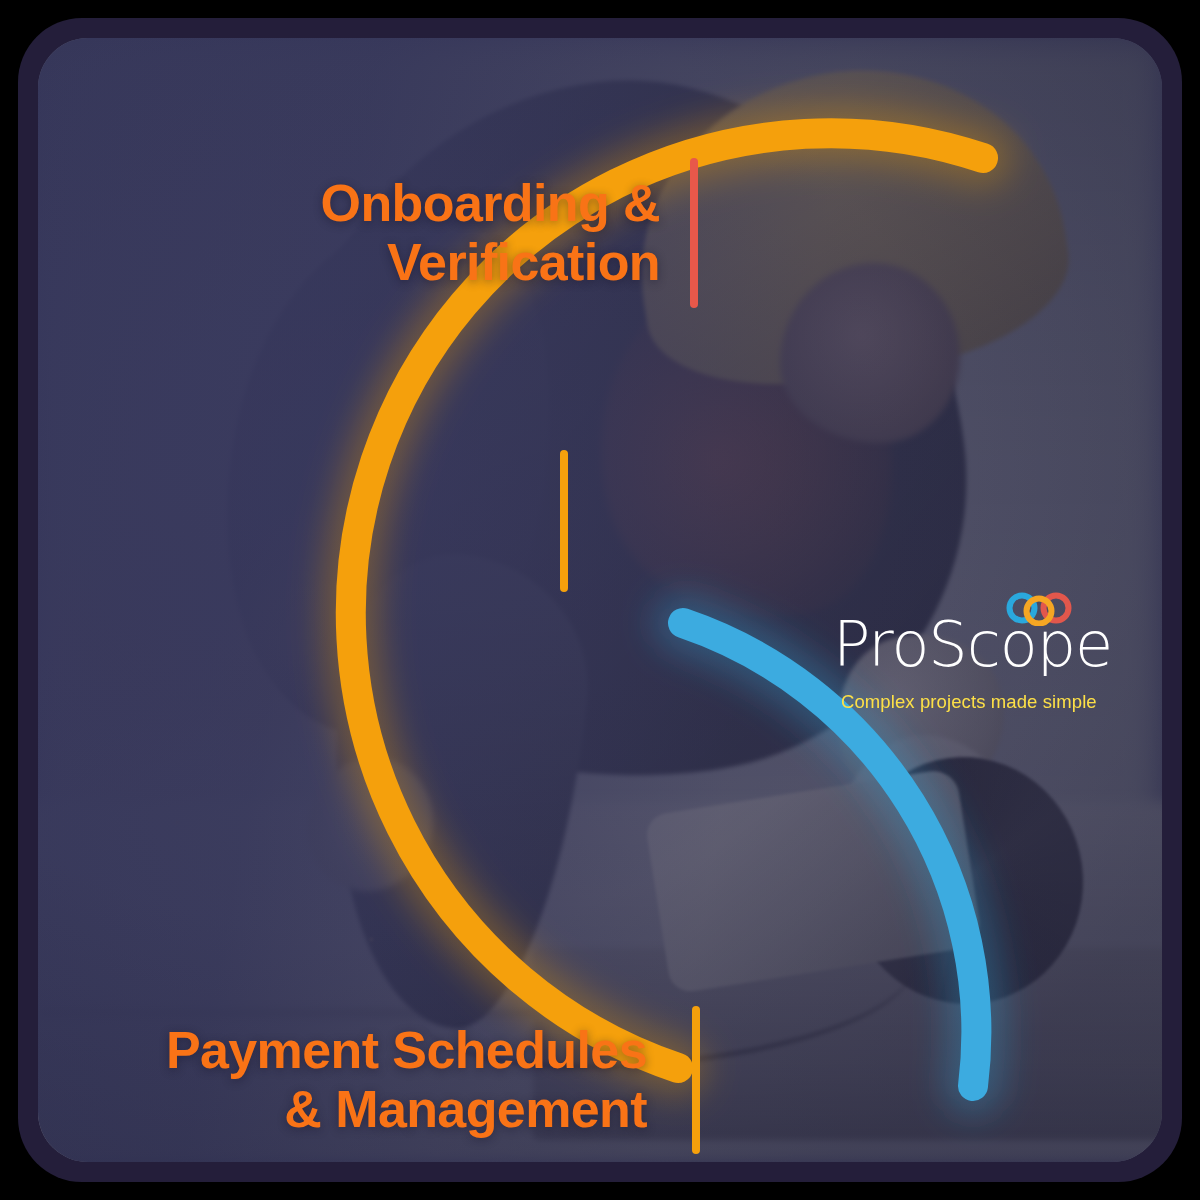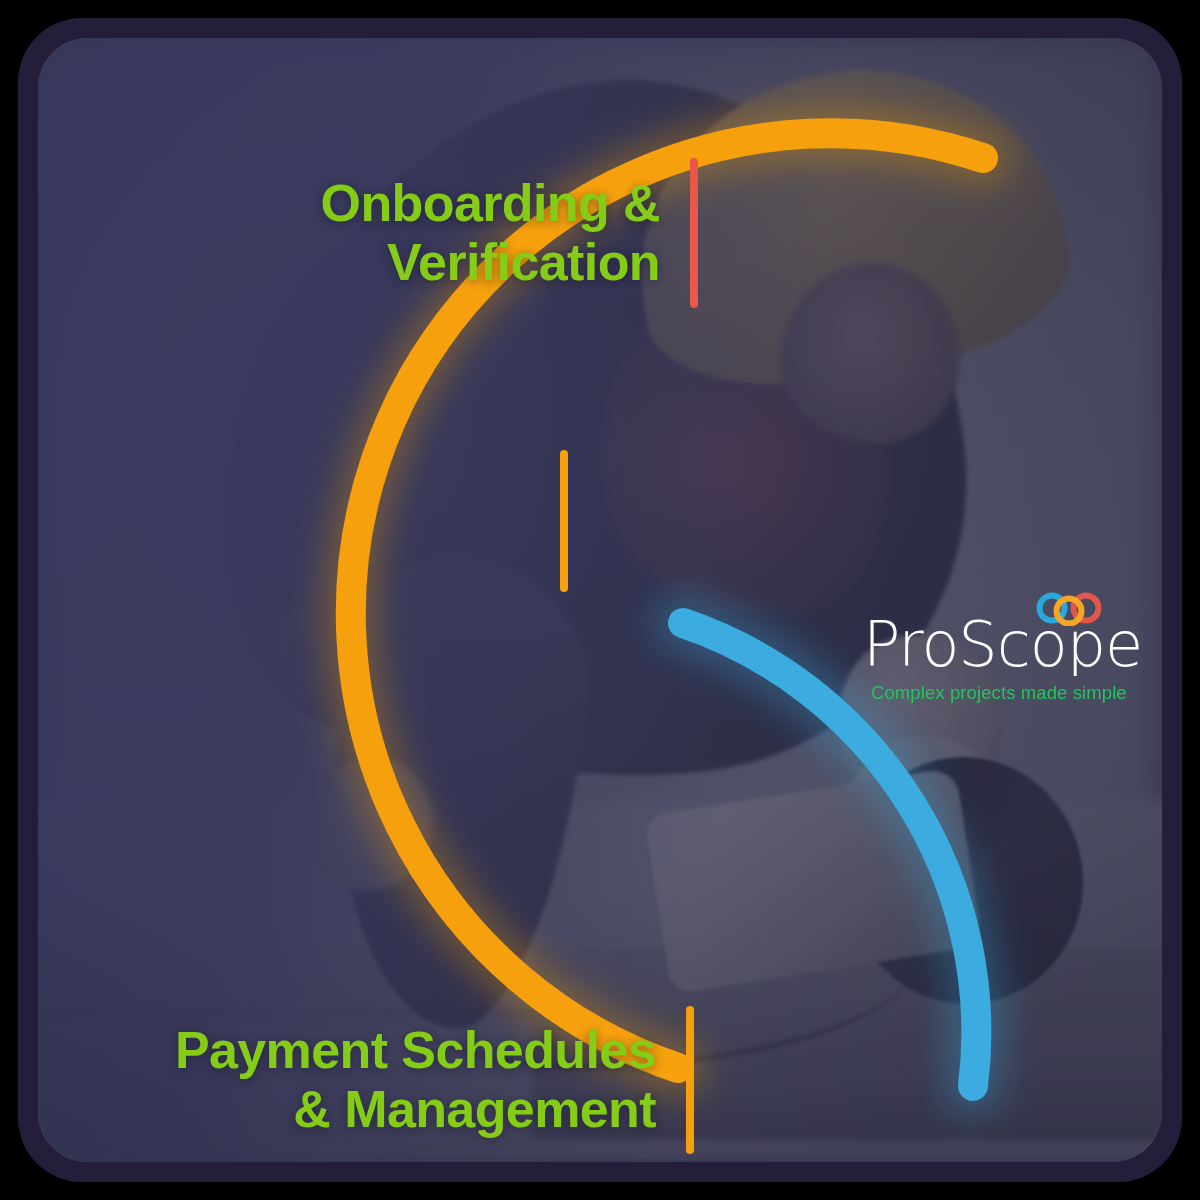--- a/index.html
+++ b/index.html
@@ -273,21 +273,21 @@
     position: absolute;
     inset: 0;
   }
   .label-row {
     position: absolute;
     display: flex;
     align-items: center;
     justify-content: flex-end;
   }
   .label-text {
-    color: #84cc16;
+    color: #f97316;
     font-weight: bold;
     font-size: 52px;
     line-height: 1.14;
     text-align: right;
     letter-spacing: -0.6px;
     white-space: pre-line;
     text-shadow: 0 2px 10px rgba(20,18,40,0.45);
   }
   .label-bar {
     width: 8px;
@@ -298,52 +298,51 @@
 
   #row-0 { left: 120px;  top: 120px;  width: 540px; }
   #row-0 .label-bar { height: 150px; background: #e8584a; }
 
   #row-1 { left: 120px;  top: 412px;  width: 410px; }
   #row-1 .label-bar { height: 142px; background: #f5a00c; }
 
   #row-2 { left: 120px;  top: 690px;  width: 410px; }
   #row-2 .label-bar { height: 146px; background: #e8584a; }
 
-  #row-3 { left: 104px;  top: 968px;  width: 552px; }
+  #row-3 { left: 110px;  top: 968px;  width: 552px; gap: 15px; }
   #row-3 .label-bar { height: 148px; background: #f5a00c; }
 
   
   .logo {
     position: absolute;
     left: 795px;
     top: 548px;
     width: 312px;
     height: 122px;
-    margin-left: 30px;
   }
   .logo-rings {
     position: absolute;
     left: 173px;
     top: 6px;
     width: 70px;
     height: 34px;
   }
   .logo-word {
     position: absolute;
     left: 0;
     top: 26px;
     width: 312px;
     height: 64px;
   }
   .logo-word svg { display: block; }
   .logo-tagline {
     position: absolute;
     left: 8px;
-    top: 96px;
-    color: #22c55e;
+    top: 105px;
+    color: #fde047;
     font-size: 18.5px;
     letter-spacing: 0.1px;
     white-space: nowrap;
   }
 </style>
 </head>
 <body>
 
 <div id="poster">
 

